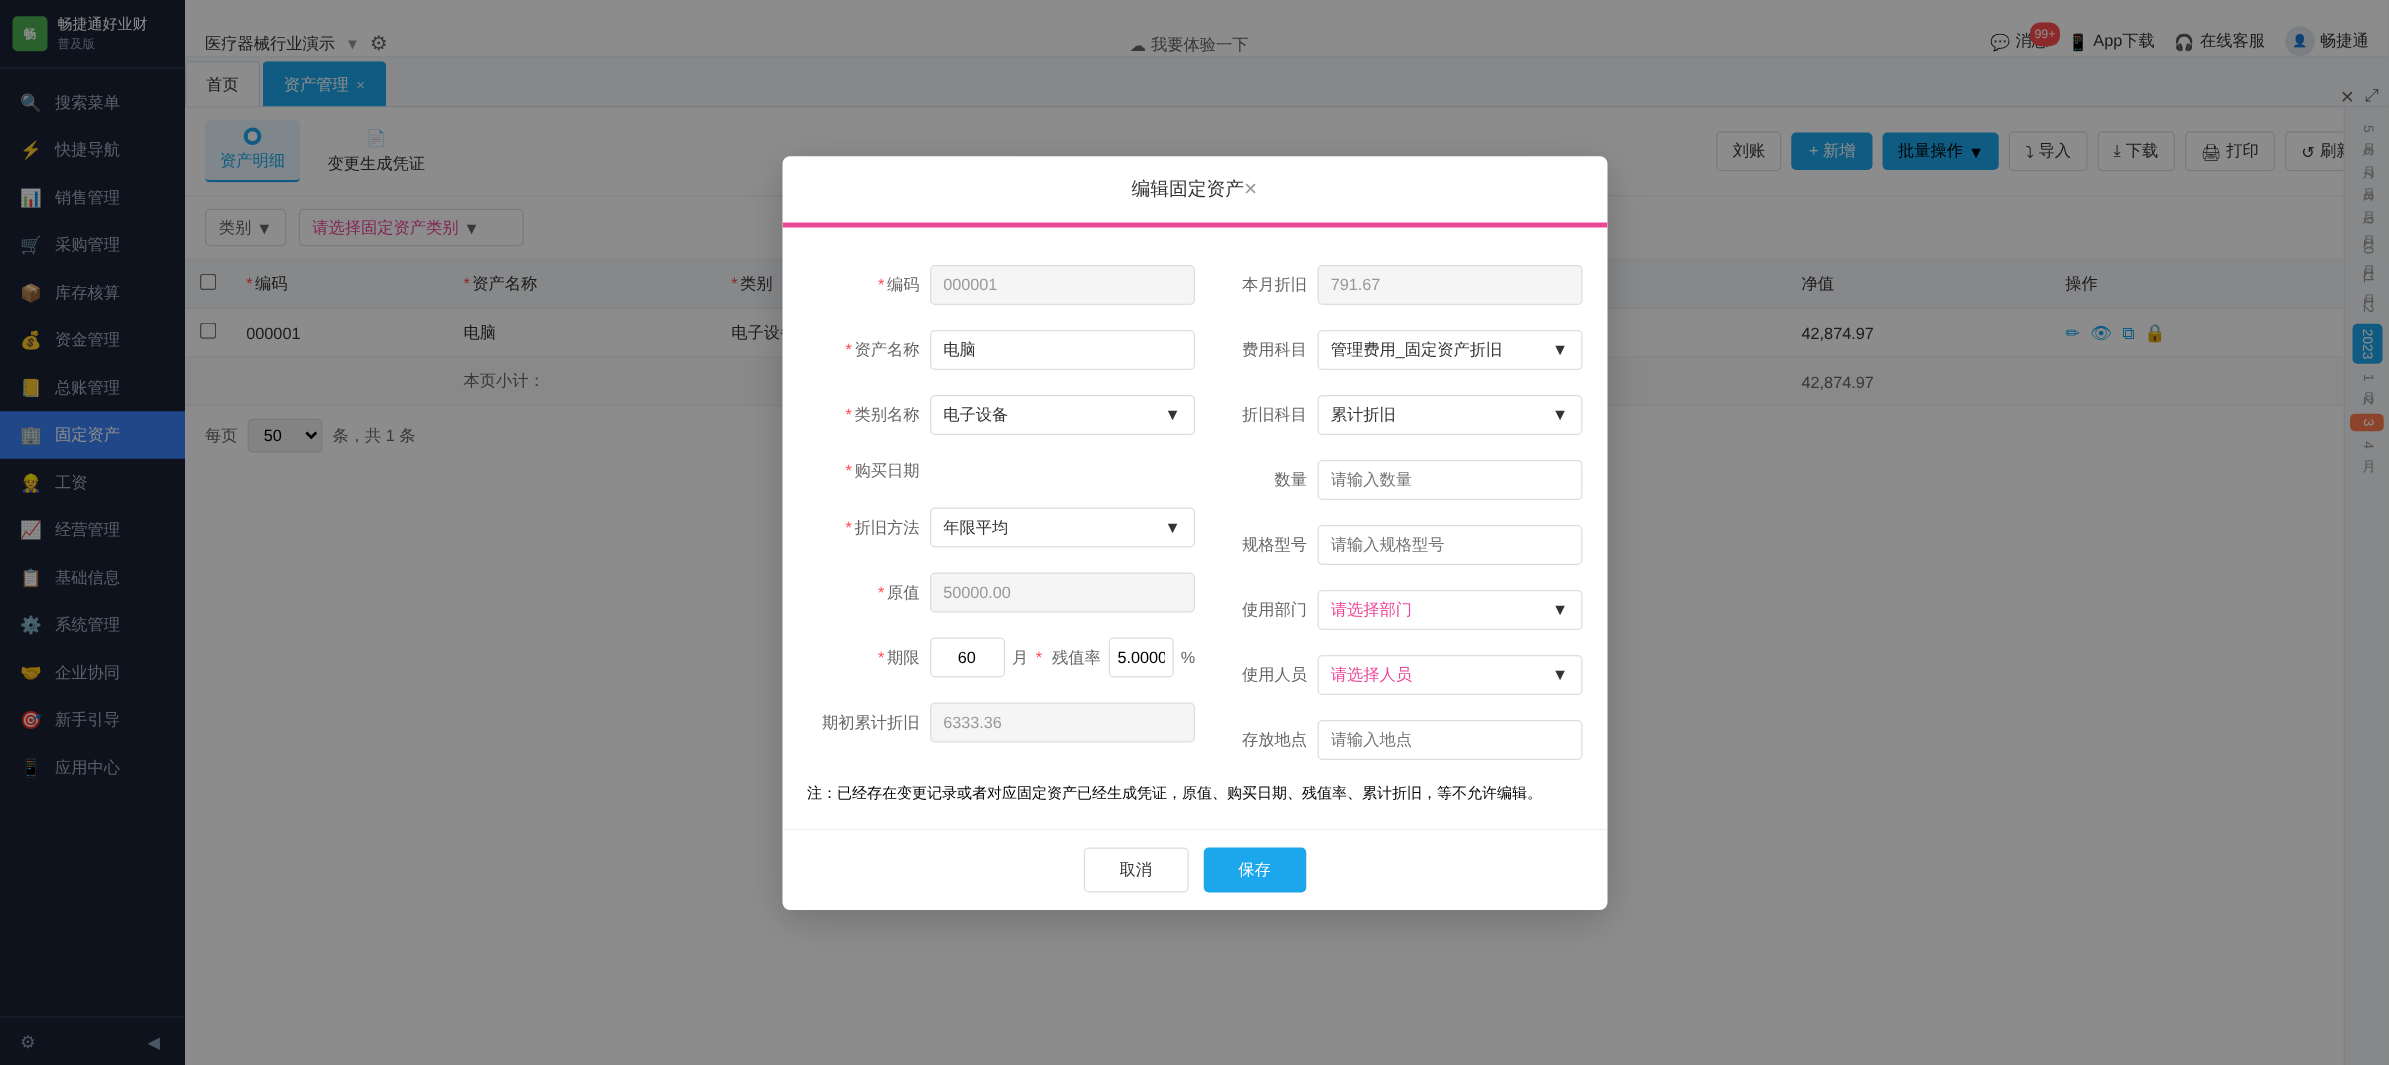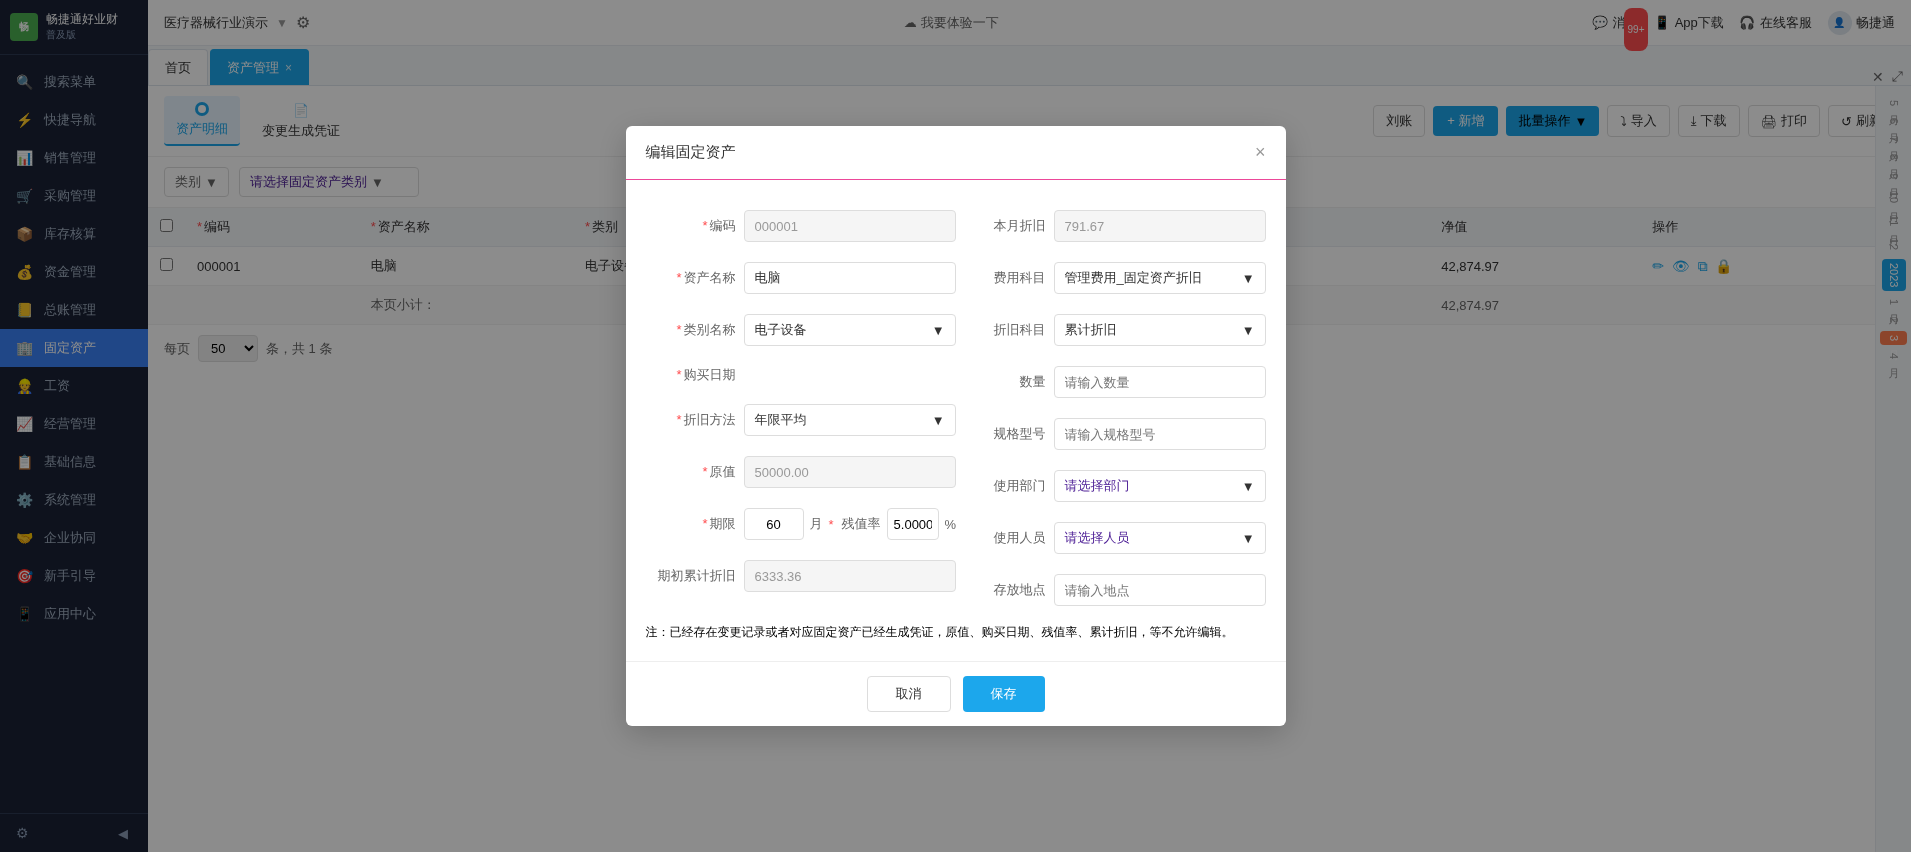--- a/index.html
+++ b/index.html
@@ -17,29 +17,29 @@
     .sidebar-item-icon { width: 18px; height: 18px; display: flex; align-items: center; justify-content: center; font-size: 14px; }
     .sidebar-item-label { font-size: 13px; }
     .sidebar-bottom { padding: 10px 16px; border-top: 1px solid #2d3a52; display: flex; justify-content: space-between; align-items: center; }
     .sidebar-bottom-icon { color: #8a9bb5; cursor: pointer; font-size: 14px; }
     .sidebar-collapse-btn { width: 18px; height: 18px; display: flex; align-items: center; justify-content: center; color: #8a9bb5; cursor: pointer; }
 
     
     .main { flex: 1; display: flex; flex-direction: column; height: 100%; overflow: hidden; }
 
     
-    .topnav { height: 46px; background: #ffffff; display: flex; align-items: center; padding: 0 16px; gap: 12px; border-bottom: 1px solid #e8ecf0; justify-content: space-between; }
+    .topnav { height: 46px; background: #ffffff; display: flex; align-items: flex-end; padding: 0 16px; gap: 12px; border-bottom: 1px solid #e8ecf0; justify-content: space-between; }
     .topnav-left { display: flex; align-items: center; gap: 8px; }
     .topnav-company { font-size: 13px; color: #333; font-weight: 500; }
     .topnav-dropdown { color: #999; font-size: 12px; cursor: pointer; }
     .topnav-settings { color: #666; font-size: 16px; cursor: pointer; }
     .topnav-cloud { display: flex; align-items: center; gap: 4px; color: #666; font-size: 13px; cursor: pointer; }
     .topnav-right { display: flex; align-items: center; gap: 16px; }
     .topnav-badge { display: flex; align-items: center; gap: 4px; color: #333; font-size: 13px; cursor: pointer; position: relative; }
-    .badge-count { background: #ff4d4f; color: white; font-size: 10px; padding: 16px 4px; border-radius: 8px; position: absolute; top: -6px; right: -10px; }
+    .badge-count { background: #ff4d4f; color: white; font-size: 10px; padding: 4px 4px; border-radius: 8px; position: absolute; top: -6px; right: -10px; }
     .topnav-user { display: flex; align-items: center; gap: 4px; color: #333; font-size: 13px; cursor: pointer; }
     .user-avatar { width: 24px; height: 24px; background: #e0e7ef; border-radius: 50%; display: flex; align-items: center; justify-content: center; font-size: 10px; color: #666; }
 
     
     .tabbar { height: 40px; background: #f5f7fa; display: flex; align-items: flex-end; padding: 0 0 0 0; border-bottom: 1px solid #dde3eb; }
     .tab { height: 36px; display: flex; align-items: center; padding: 0 16px; font-size: 13px; cursor: pointer; border: 1px solid #dde3eb; border-bottom: none; margin-right: 2px; background: #f5f7fa; color: #666; border-radius: 4px 4px 0 0; }
     .tab.active { background: #1ca7ec; color: white; border-color: #1ca7ec; }
     .tab-home { background: white; color: #333; }
     .tab-close { margin-left: 6px; font-size: 12px; color: rgba(255,255,255,0.8); cursor: pointer; }
     .tabbar-actions { margin-left: auto; display: flex; align-items: center; gap: 8px; padding-right: 8px; }
@@ -83,38 +83,38 @@
 
     
     .right-sidebar { position: absolute; right: 0; top: 0; bottom: 0; width: 36px; background: #f5f7fa; border-left: 1px solid #e8ecf0; display: flex; flex-direction: column; align-items: center; padding-top: 10px; gap: 4px; font-size: 11px; color: #999; overflow: hidden; }
     .calendar-month { writing-mode: vertical-rl; font-size: 11px; color: #999; padding: 4px 0; cursor: pointer; }
     .calendar-month.highlight { background: #1ca7ec; color: white; border-radius: 4px; padding: 4px 6px; }
     .calendar-month.current { background: #ff7f50; color: white; border-radius: 4px; padding: 4px 6px; }
 
     
     .modal-overlay { position: fixed; top: 0; left: 0; right: 0; bottom: 0; background: rgba(0,0,0,0.45); z-index: 1000; display: flex; align-items: center; justify-content: center; }
     .modal { background: white; border-radius: 6px; width: 660px; max-height: 90vh; overflow: hidden; box-shadow: 0 8px 32px rgba(0,0,0,0.2); }
-    .modal-header { display: flex; align-items: center; justify-content: space-between; padding: 16px 20px; border-bottom: 1px solid #ec4899; }
+    .modal-header { display: flex; align-items: center; justify-content: center; padding: 16px 20px; border-bottom: 4px solid #ec4899; }
     .modal-title { font-size: 15px; font-weight: 500; color: #333; }
     .modal-close { color: #999; cursor: pointer; font-size: 18px; }
     .modal-body { padding: 20px; }
     .modal-footer { padding: 14px 20px; border-top: 1px solid #eee; display: flex; justify-content: center; gap: 12px; }
 
     
     .form-grid { display: grid; grid-template-columns: 1fr 1fr; gap: 0; }
     .form-row { display: flex; align-items: center; padding: 10px 0; gap: 8px; }
     .form-label { width: 90px; text-align: right; color: #666; font-size: 13px; flex-shrink: 0; }
     .form-required { color: #ff4d4f; margin-right: 2px; }
     .form-input { flex: 1; height: 32px; border: 1px solid #ddd; border-radius: 4px; padding: 0 10px; font-size: 13px; color: #333; outline: none; }
     .form-input.readonly { background: #f5f5f5; color: #999; }
     .form-input-with-icon { position: relative; flex: 1; display: flex; align-items: center; }
     .form-input-with-icon input { flex: 1; height: 32px; border: 1px solid #ddd; border-radius: 4px; padding: 0 32px 0 10px; font-size: 13px; color: #333; outline: none; }
     .form-input-icon { position: absolute; right: 8px; color: #999; font-size: 14px; cursor: pointer; }
     .form-select { flex: 1; height: 32px; border: 1px solid #ddd; border-radius: 4px; padding: 0 10px; font-size: 13px; color: #333; display: flex; align-items: center; justify-content: space-between; cursor: pointer; background: white; }
-    .form-select-placeholder { color: #4c1d95; }
+    .form-select-placeholder { color: #ec4899; }
     .inline-group { display: flex; align-items: center; gap: 6px; flex: 1; }
     .inline-label { color: #666; font-size: 13px; flex-shrink: 0; }
     .inline-input { width: 60px; height: 32px; border: 1px solid #ddd; border-radius: 4px; padding: 0 6px; font-size: 13px; text-align: center; }
     .inline-residual { width: 52px; height: 32px; border: 1px solid #ddd; border-radius: 4px; padding: 0 6px; font-size: 13px; text-align: center; }
     .note-text { grid-column: 1 / -1; font-size: 12px; color: #000000; padding: 8px 0 0 0; }
 
     
     ::-webkit-scrollbar { width: 6px; height: 6px; }
     ::-webkit-scrollbar-track { background: #f1f1f1; }
     ::-webkit-scrollbar-thumb { background: #ccc; border-radius: 3px; }

